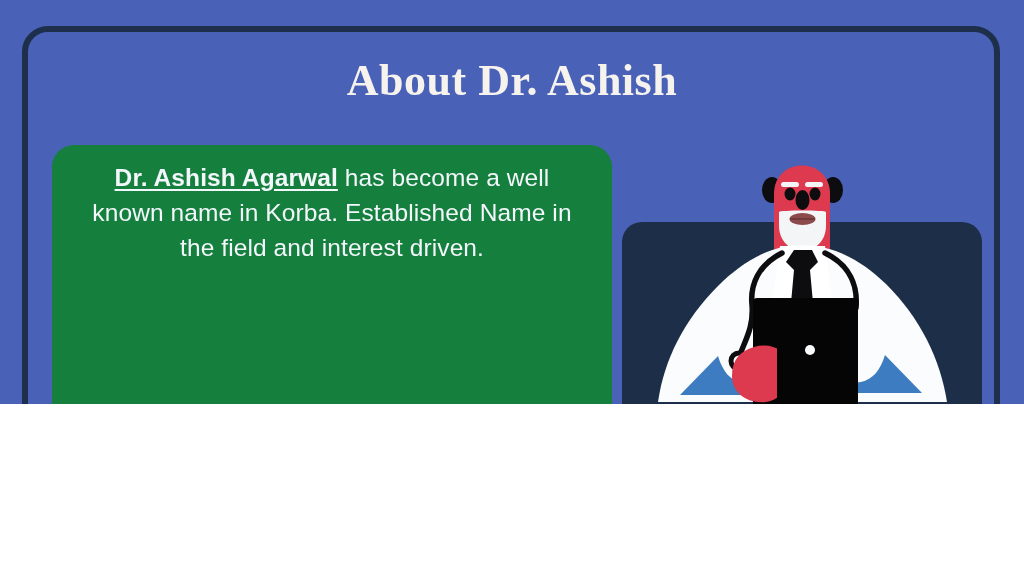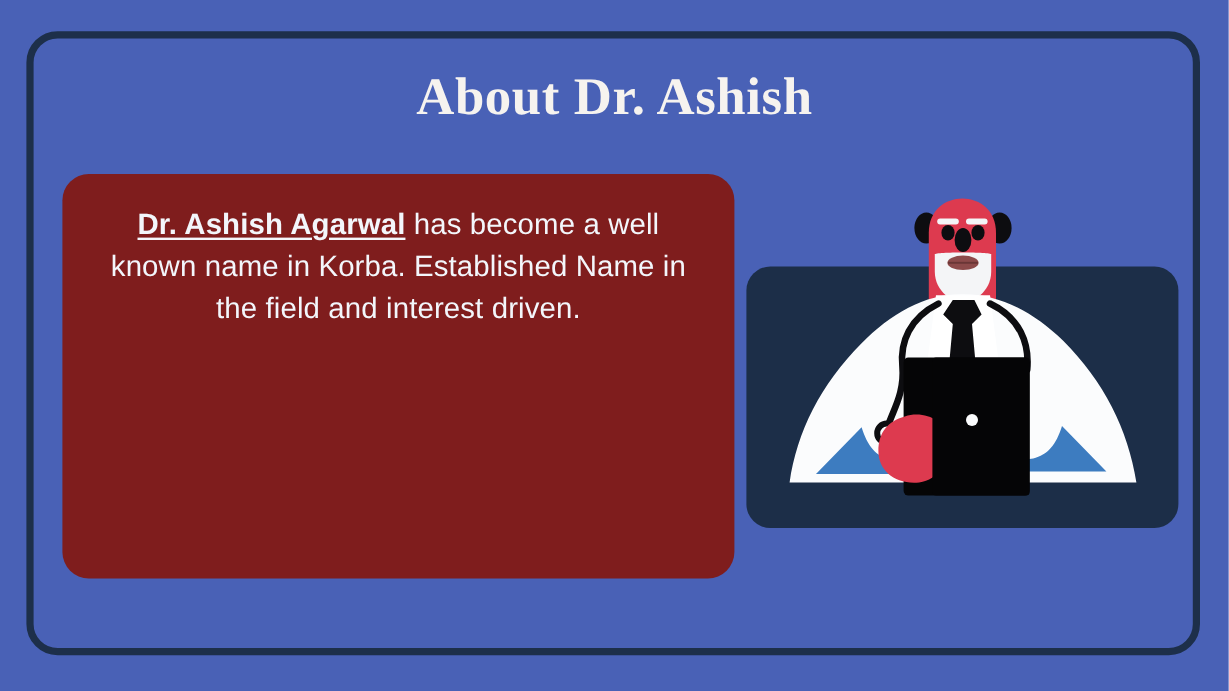--- a/index.html
+++ b/index.html
@@ -3,21 +3,21 @@
 <meta charset="utf-8">
 <style>
   html, body {
     margin: 0;
     padding: 0;
     background: #ffffff;
   }
   #slide {
     position: relative;
     width: 1024px;
-    height: 576px;
+    height: 404px;
     overflow: hidden;
     background: #4961b6;
     font-family: "Liberation Sans", sans-serif;
   }
 
   
   #frame-border {
     position: absolute;
     left: 22px;
     top: 26px;
@@ -44,24 +44,24 @@
     line-height: 1.1;
   }
 
   
   #text-panel {
     position: absolute;
     left: 52px;
     top: 145px;
     width: 560px;
     height: 337px;
-    background: #7f1d1d;
+    background: #15803d;
     border-radius: 22px;
     box-sizing: border-box;
-    padding: 26px 26px 20px 26px;
+    padding: 16px 26px 20px 26px;
     display: flex;
     flex-direction: column;
     justify-content: flex-start;
   }
   .body-par {
     margin: 0;
     text-align: center;
     color: #f3f6fb;
     font-family: "Liberation Sans", sans-serif;
     font-size: 24.5px;

